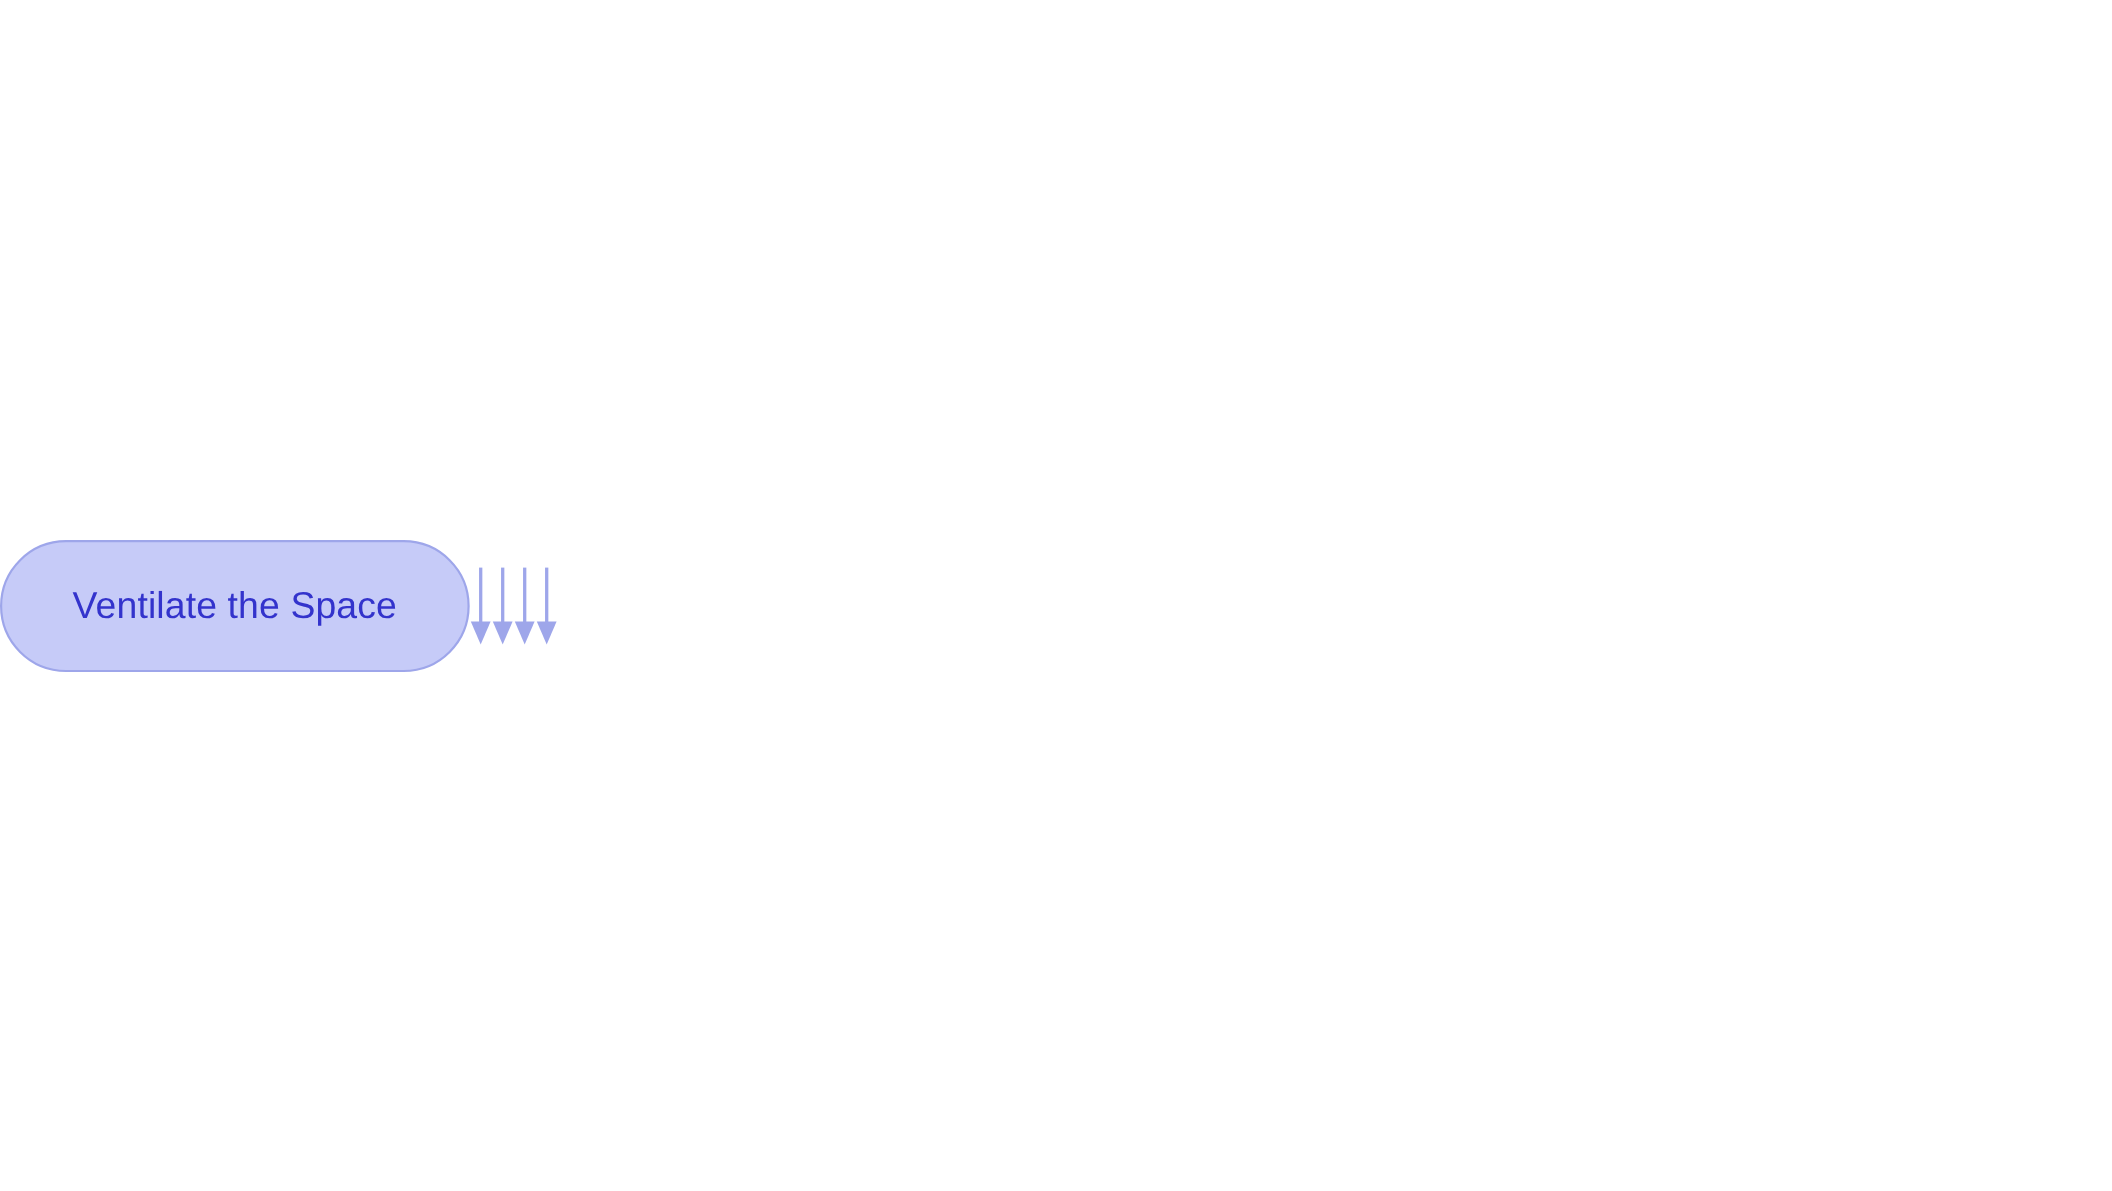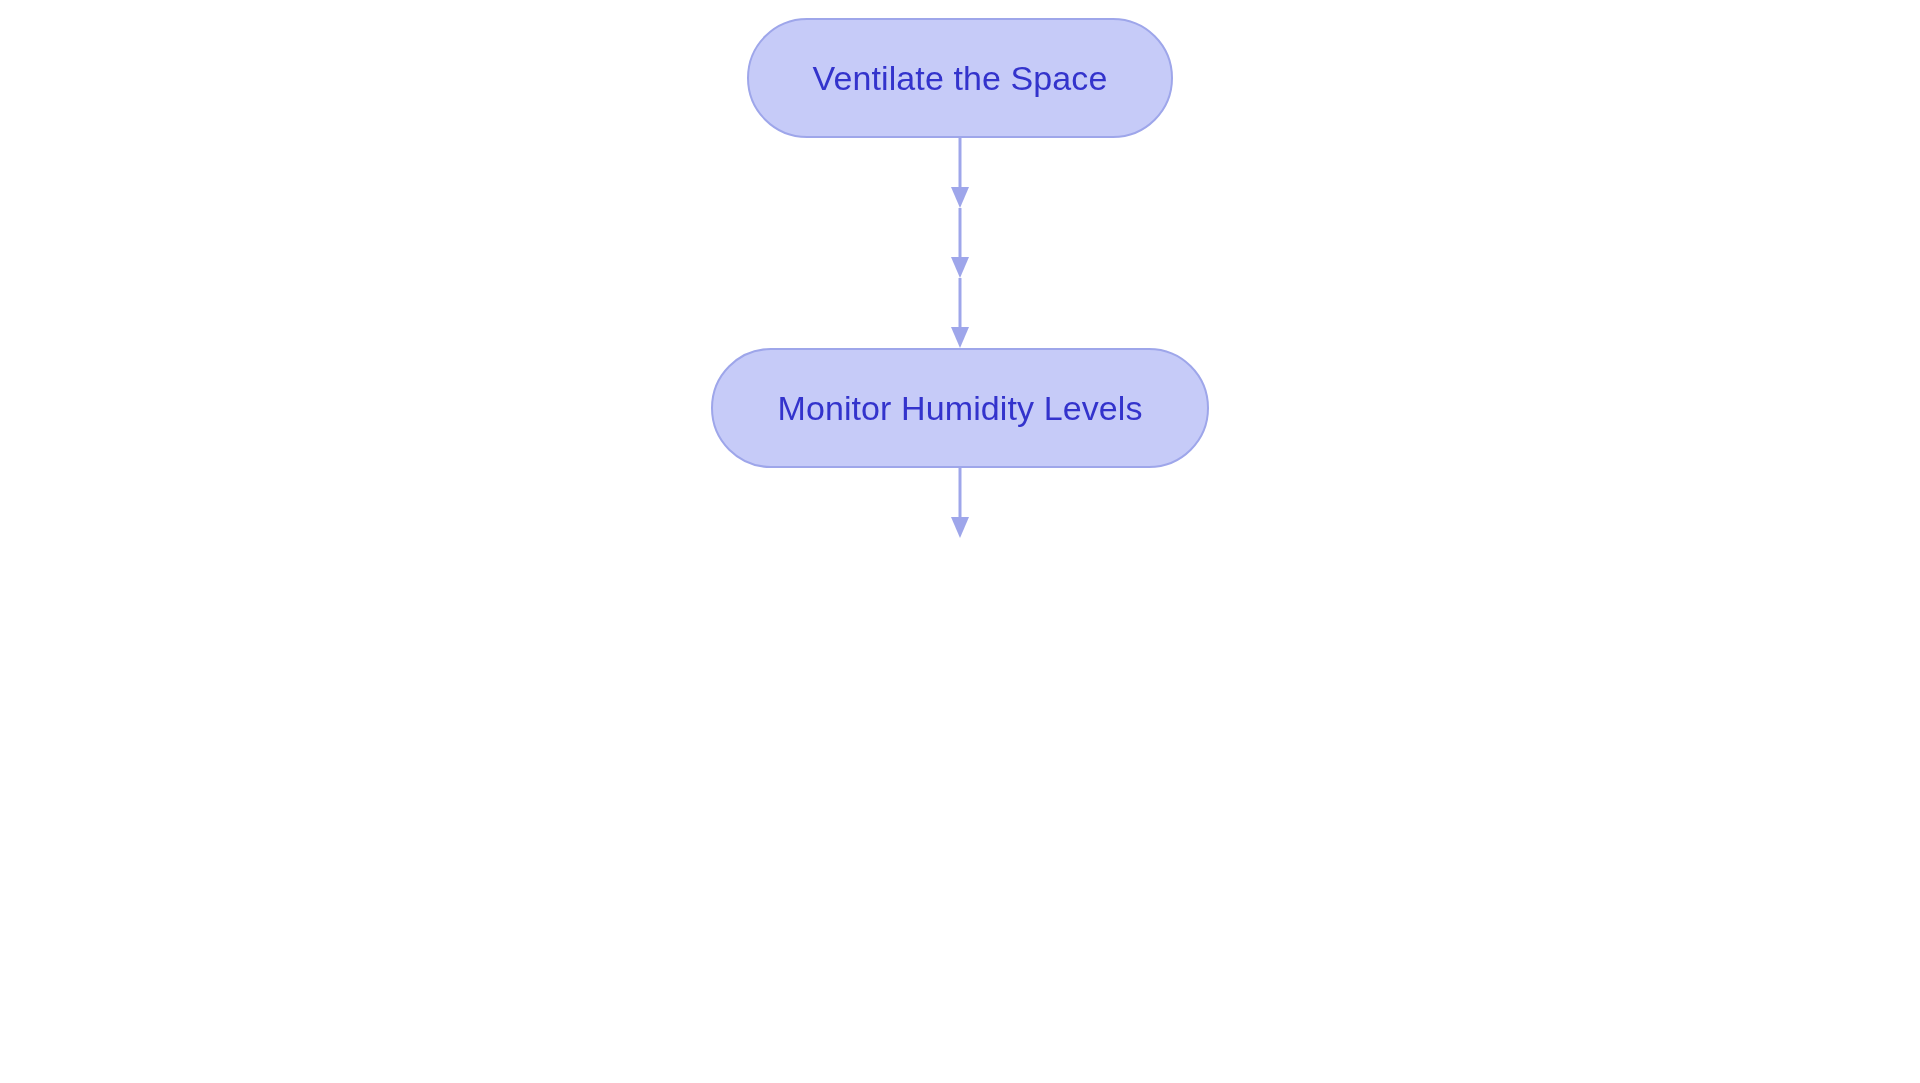--- a/index.html
+++ b/index.html
@@ -22,21 +22,21 @@
     background: #ffffff;
   }
 
   .flow-column {
     position: absolute;
     left: 0;
     top: 0;
     width: 1920px;
     height: 1083px;
     display: flex;
-    flex-direction: column;
+    flex-direction: row;
     align-items: center;
     justify-content: flex-start;
     padding-top: 18px;
     box-sizing: border-box;
   }
 
   .node {
     position: relative;
     box-sizing: border-box;
     height: 120px;
@@ -100,23 +100,20 @@
     </div>
 
 
     <div class="connector">
       <svg width="20" height="70" viewBox="0 0 20 70" aria-hidden="true">
         <line x1="10" y1="0" x2="10" y2="50" stroke="#9ea6ea" stroke-width="3"></line>
         <polygon points="1,49 19,49 10,70" fill="#9ea6ea"></polygon>
       </svg>
     </div>
 
-    <div class="node">
-      <span class="node-label">Monitor Humidity Levels</span>
-    </div>
 
     <div class="connector">
       <svg width="20" height="70" viewBox="0 0 20 70" aria-hidden="true">
         <line x1="10" y1="0" x2="10" y2="50" stroke="#9ea6ea" stroke-width="3"></line>
         <polygon points="1,49 19,49 10,70" fill="#9ea6ea"></polygon>
       </svg>
     </div>
 
 
   </div>

